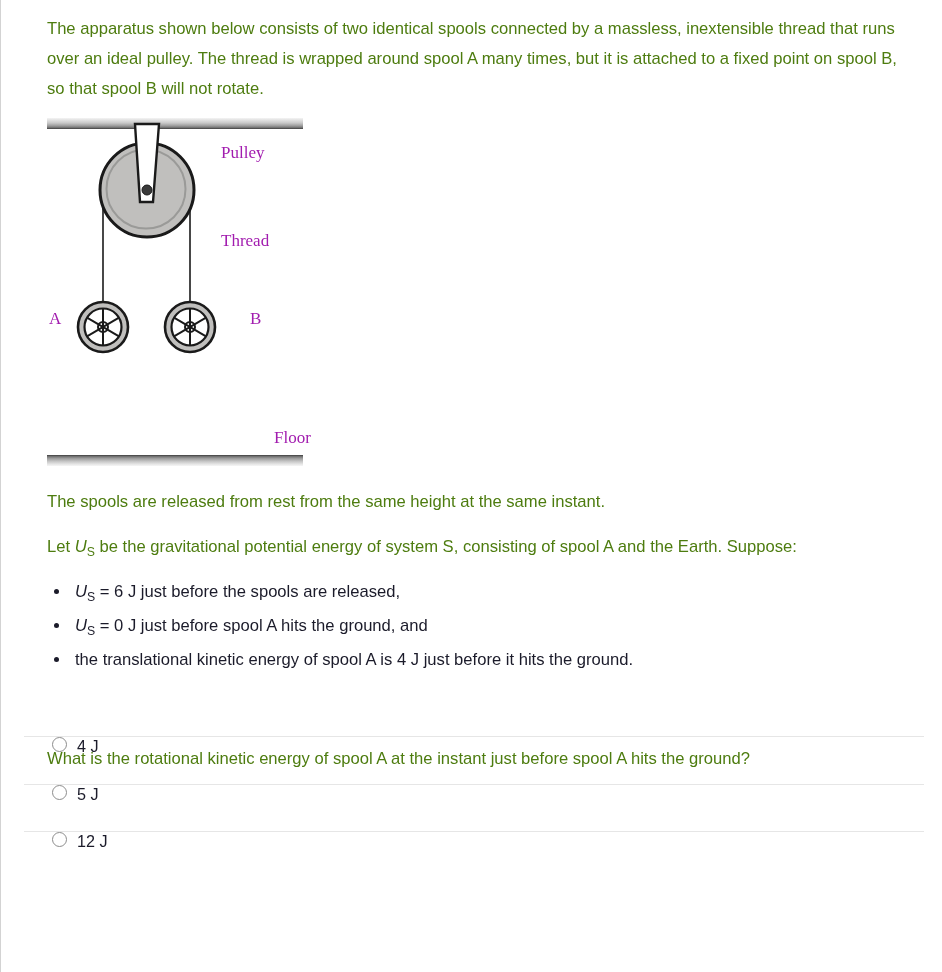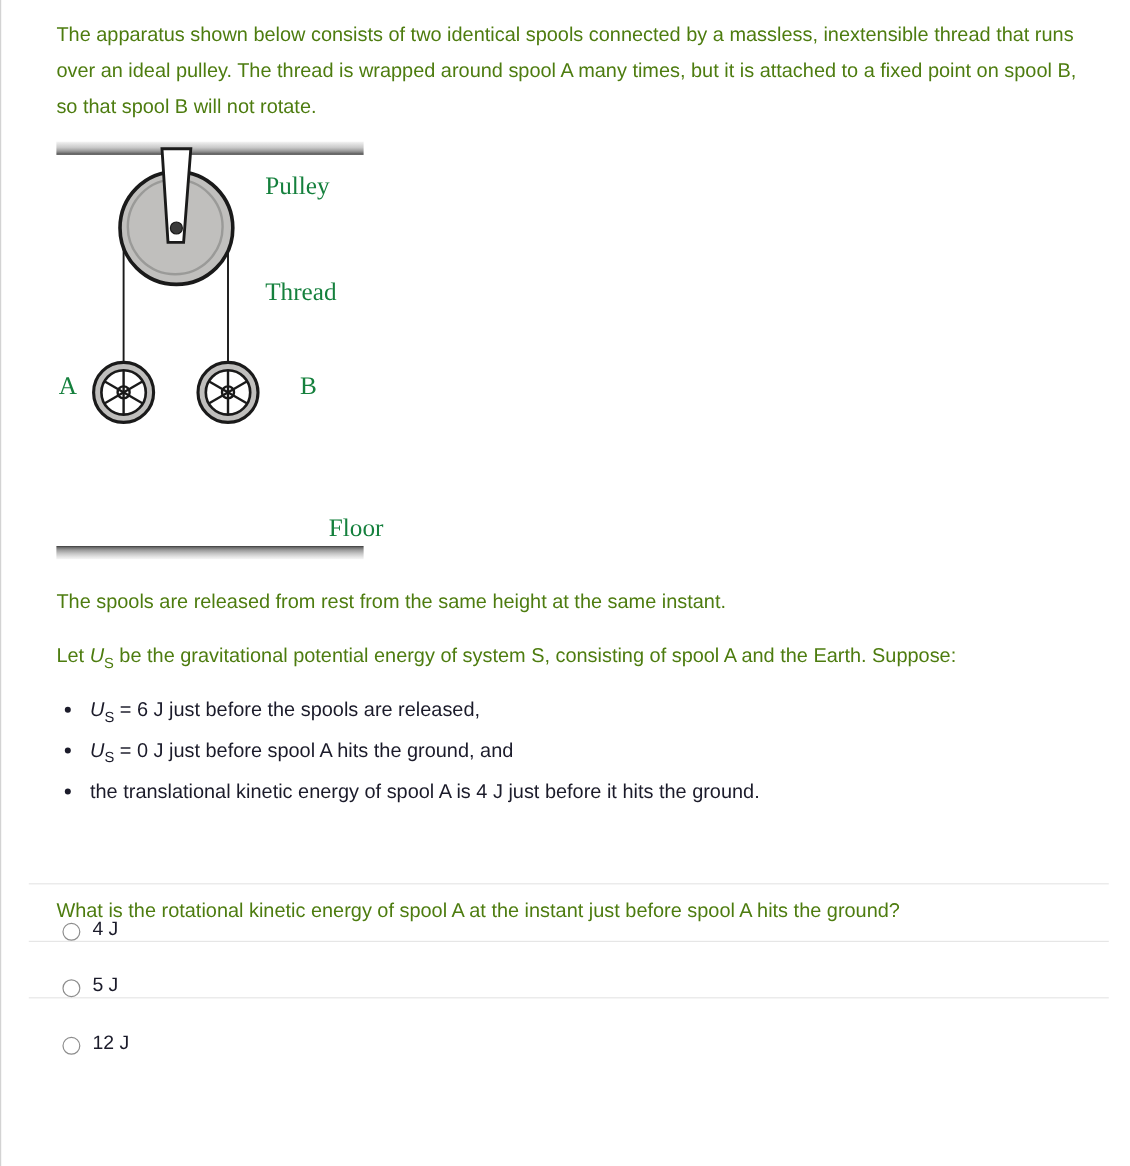--- a/index.html
+++ b/index.html
@@ -64,42 +64,42 @@
   }
   .figure svg {
     position: absolute;
     left: 0;
     top: 0;
     overflow: visible;
   }
   .fig-label {
     position: absolute;
     font-family: "Liberation Serif", serif;
-    font-size: 21px;
-    color: #15803d;
+    font-size: 17px;
+    color: #a21caf;
     white-space: nowrap;
   }
   .lbl-pulley { left: 174px; top: 25px; }
   .lbl-thread { left: 174px; top: 113px; }
   .lbl-floor  { left: 207px; top: 310px; margin-left: 20px; }
   .lbl-a      { left: 2px;  top: 191px; }
   .lbl-b      { left: 203px; top: 191px; }
 
   
   .options {
     position: absolute;
     left: 23px;
     top: 736px;
     width: 900px;
   }
   .option-row {
     height: 47.5px;
     border-top: 1px solid #e6e6e6;
     display: flex;
-    align-items: flex-end;
+    align-items: flex-start;
     padding-left: 28px;
     box-sizing: border-box;
   }
   .radio {
     width: 13px;
     height: 13px;
     border: 1.2px solid #8d8d8d;
     border-radius: 50%;
     background: #ffffff;
     flex: 0 0 auto;

